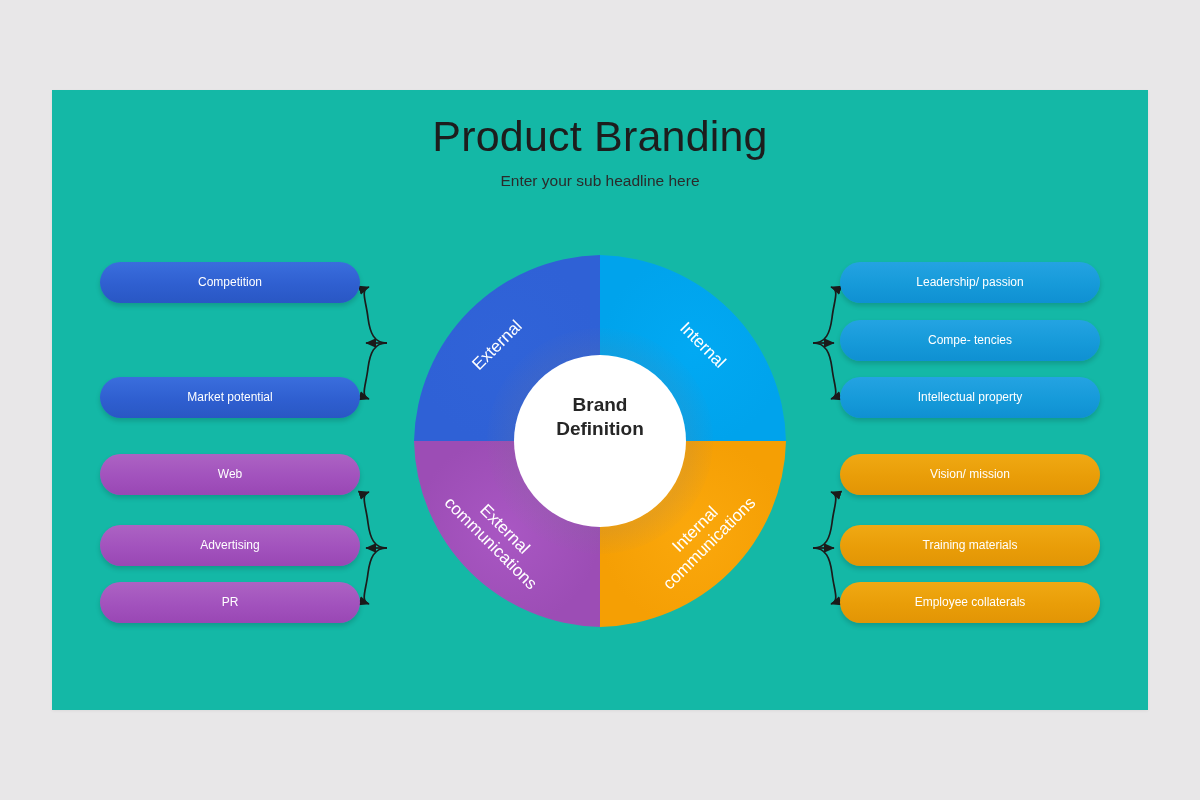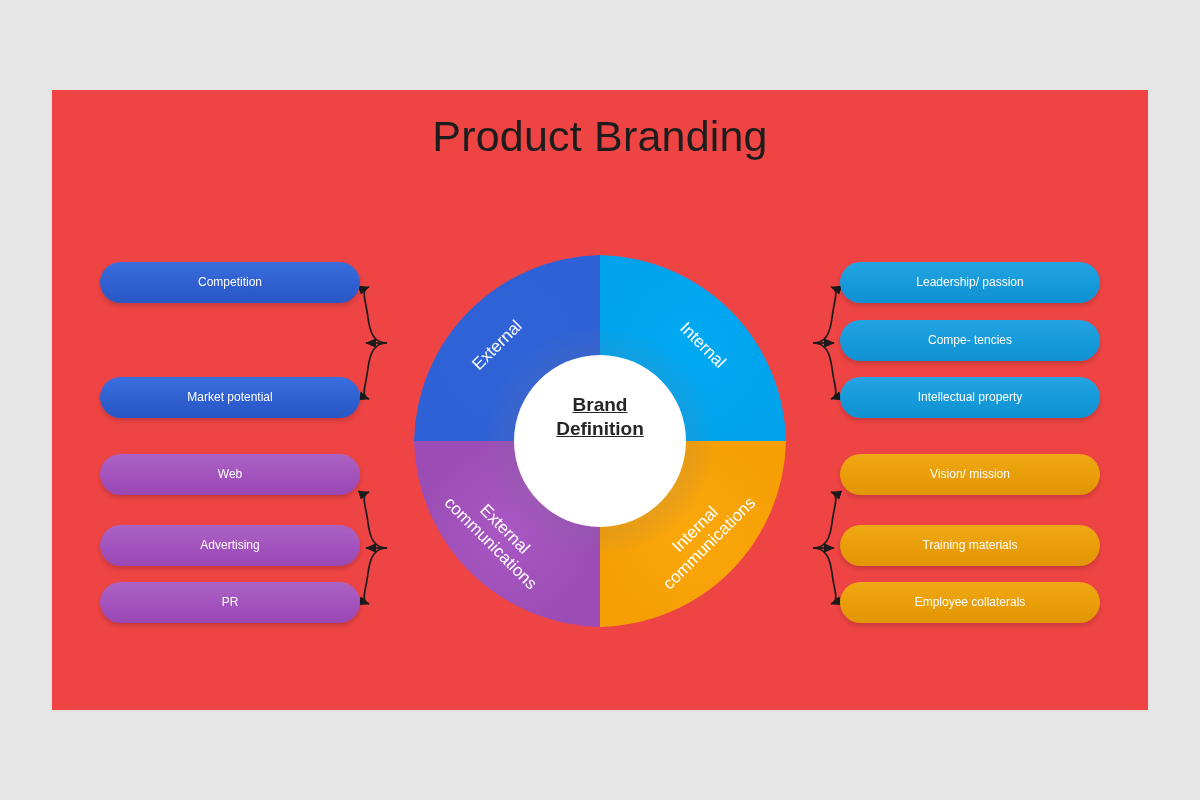--- a/index.html
+++ b/index.html
@@ -13,21 +13,21 @@
     background: #e8e7e8;
     font-family: "Liberation Sans", sans-serif;
     overflow: hidden;
   }
   .slide {
     position: absolute;
     left: 52px;
     top: 90px;
     width: 1096px;
     height: 620px;
-    background: #ef4444;
+    background: #14b8a6;
     box-shadow: 0 1px 3px rgba(0,0,0,0.06);
   }
   .title {
     position: absolute;
     left: 0;
     top: 22px;
     width: 1096px;
     text-align: center;
     font-size: 43px;
     font-weight: 400;
@@ -96,39 +96,39 @@
   .center-label {
     position: absolute;
     left: 112px;
     top: 152px;
     width: 176px;
     text-align: center;
     font-size: 19px;
     font-weight: bold;
     color: #262626;
     line-height: 1.28;
-    text-decoration: underline;
   }
 
   
   .connectors {
     position: absolute;
     left: 0;
     top: 0;
     width: 1096px;
     height: 620px;
     pointer-events: none;
   }
 </style>
 </head>
 <body>
 
 <div class="slide">
 
   <div class="title">Product Branding</div>
+  <div class="subtitle">Enter your sub headline here</div>
 
   <svg class="connectors" viewBox="0 0 1096 620" xmlns="http://www.w3.org/2000/svg">
     <defs>
       <marker id="ah" markerWidth="7" markerHeight="7" refX="6" refY="3.1" orient="auto" markerUnits="strokeWidth">
         <path d="M0,0.3 L6.4,3.1 L0,5.9 z" fill="#1b1b1b"></path>
       </marker>
     </defs>
     <g fill="none" stroke="#1b1b1b" stroke-width="1.7" marker-end="url(#ah)">
 
       <path d="M335,253 C322,253 318,243 316,228 C314,210 308,200 317,197"></path>

